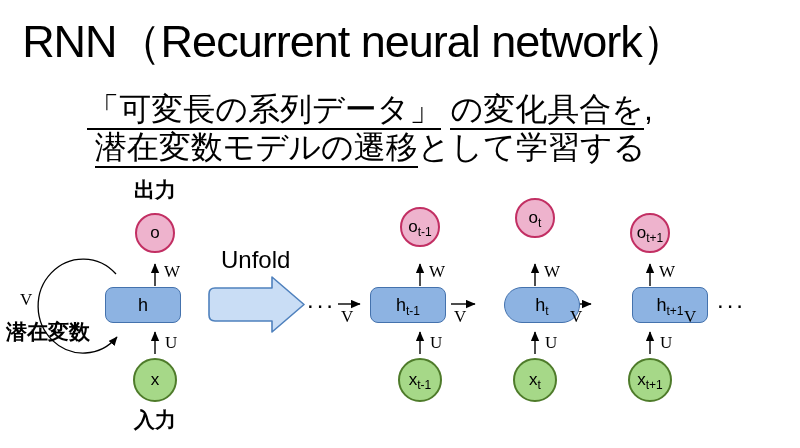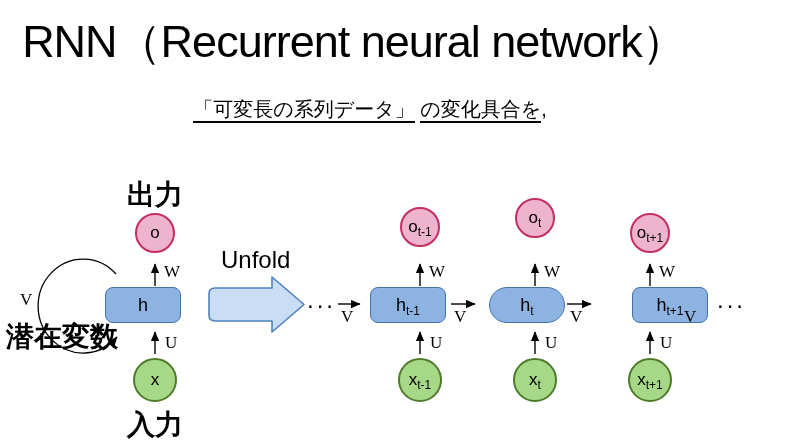--- a/index.html
+++ b/index.html
@@ -7,35 +7,35 @@
     width:800px;height:448px;background:#ffffff;position:relative;overflow:hidden;
     font-family:"Liberation Sans","DejaVu Sans",sans-serif;color:#000;
   }
   .abs{position:absolute;}
   
   .title{
     left:0;top:12px;width:708px;text-align:center;
     font-size:45px;font-weight:400;letter-spacing:-1px;white-space:nowrap;
   }
   
-  .subtitle{left:0;top:90px;width:740px;text-align:center;font-size:20px;line-height:38px;}
+  .subtitle{left:0;top:90px;width:740px;text-align:center;font-size:32px;line-height:38px;}
   .ul{border-bottom:2px solid #000;padding-bottom:1px;}
   
   .circle{
     border-radius:50%;display:flex;align-items:center;justify-content:center;
     font-size:17px;box-sizing:border-box;
   }
   .o-circle{width:40px;height:40px;background:#eeb3cd;border:2px solid #c22f63;}
   .x-circle{width:44px;height:44px;background:#a6d888;border:2px solid #4e7b2a;}
   .h-rect{
     width:76px;height:36px;background:#8db3e2;border:1.6px solid #4472ad;border-radius:8px;
     display:flex;align-items:center;justify-content:center;font-size:18px;box-sizing:border-box;
   }
   .sub{font-size:12px;vertical-align:-4px;line-height:0;}
-  .jp-label{font-size:28px;font-weight:bold;white-space:nowrap;}
+  .jp-label{font-size:21px;font-weight:bold;white-space:nowrap;}
   .centered{text-align:center;}
   .edge-label{
     font-family:"Liberation Serif","DejaVu Serif",serif;
     font-size:17px;line-height:17px;white-space:nowrap;
   }
   .unfold-label{font-size:24px;}
   .dots{font-size:24px;letter-spacing:3px;line-height:24px;font-weight:400;}
   svg.overlay{position:absolute;left:0;top:0;pointer-events:none;}
 </style>
 </head>
@@ -64,20 +64,21 @@
   <path d="M338,304 L360,304" stroke="#000" stroke-width="1.4" marker-end="url(#ah)"></path>
   <path d="M451,304 L475,304" stroke="#000" stroke-width="1.4" marker-end="url(#ah)"></path>
   <path d="M567,304 L591,304" stroke="#000" stroke-width="1.4" marker-end="url(#ah)"></path>
   <path d="M681,304 L703,304" stroke="#000" stroke-width="1.4" marker-end="url(#ah)"></path>
 </svg>
 
 <div class="abs title">RNN（Recurrent neural network）</div>
 
 <div class="abs subtitle">
   <div><span class="ul">「可変長の系列データ」</span> <span class="ul">の変化具合を</span><span>,</span></div>
+  <div><span class="ul">潜在変数モデルの遷移</span><span>として学習する</span></div>
 </div>
 
 <div class="abs jp-label centered" style="left:105px;top:176px;width:100px;">出力</div>
 <div class="abs circle o-circle" style="left:135px;top:213px;">
     <span>o</span>
   </div>
 <div class="abs edge-label" style="left:164px;top:263px;">W</div>
 <div class="abs h-rect" style="left:105px;top:287px;">
     <span>h</span>
   </div>
@@ -105,21 +106,21 @@
 <div class="abs edge-label" style="left:430px;top:334px;">U</div>
 <div class="abs circle x-circle" style="left:398px;top:358px;">
     <span><span>x</span><span class="sub">t-1</span></span>
   </div>
 
 <div class="abs circle o-circle" style="left:515px;top:198px;">
     <span><span>o</span><span class="sub">t</span></span>
   </div>
 <div class="abs edge-label" style="left:544px;top:263px;">W</div>
 <div class="abs edge-label" style="left:454px;top:308px;">V</div>
-<div class="abs h-rect" style="left:489px;top:287px;border-radius:18px;">
+<div class="abs h-rect" style="left:504px;top:287px;border-radius:18px;">
     <span><span>h</span><span class="sub">t</span></span>
   </div>
 <div class="abs edge-label" style="left:545px;top:334px;">U</div>
 <div class="abs circle x-circle" style="left:513px;top:358px;text-align:center;">
     <span><span>x</span><span class="sub">t</span></span>
   </div>
 
 <div class="abs circle o-circle" style="left:630px;top:213px;align-items:center;">
     <span><span>o</span><span class="sub">t+1</span></span>
   </div>

